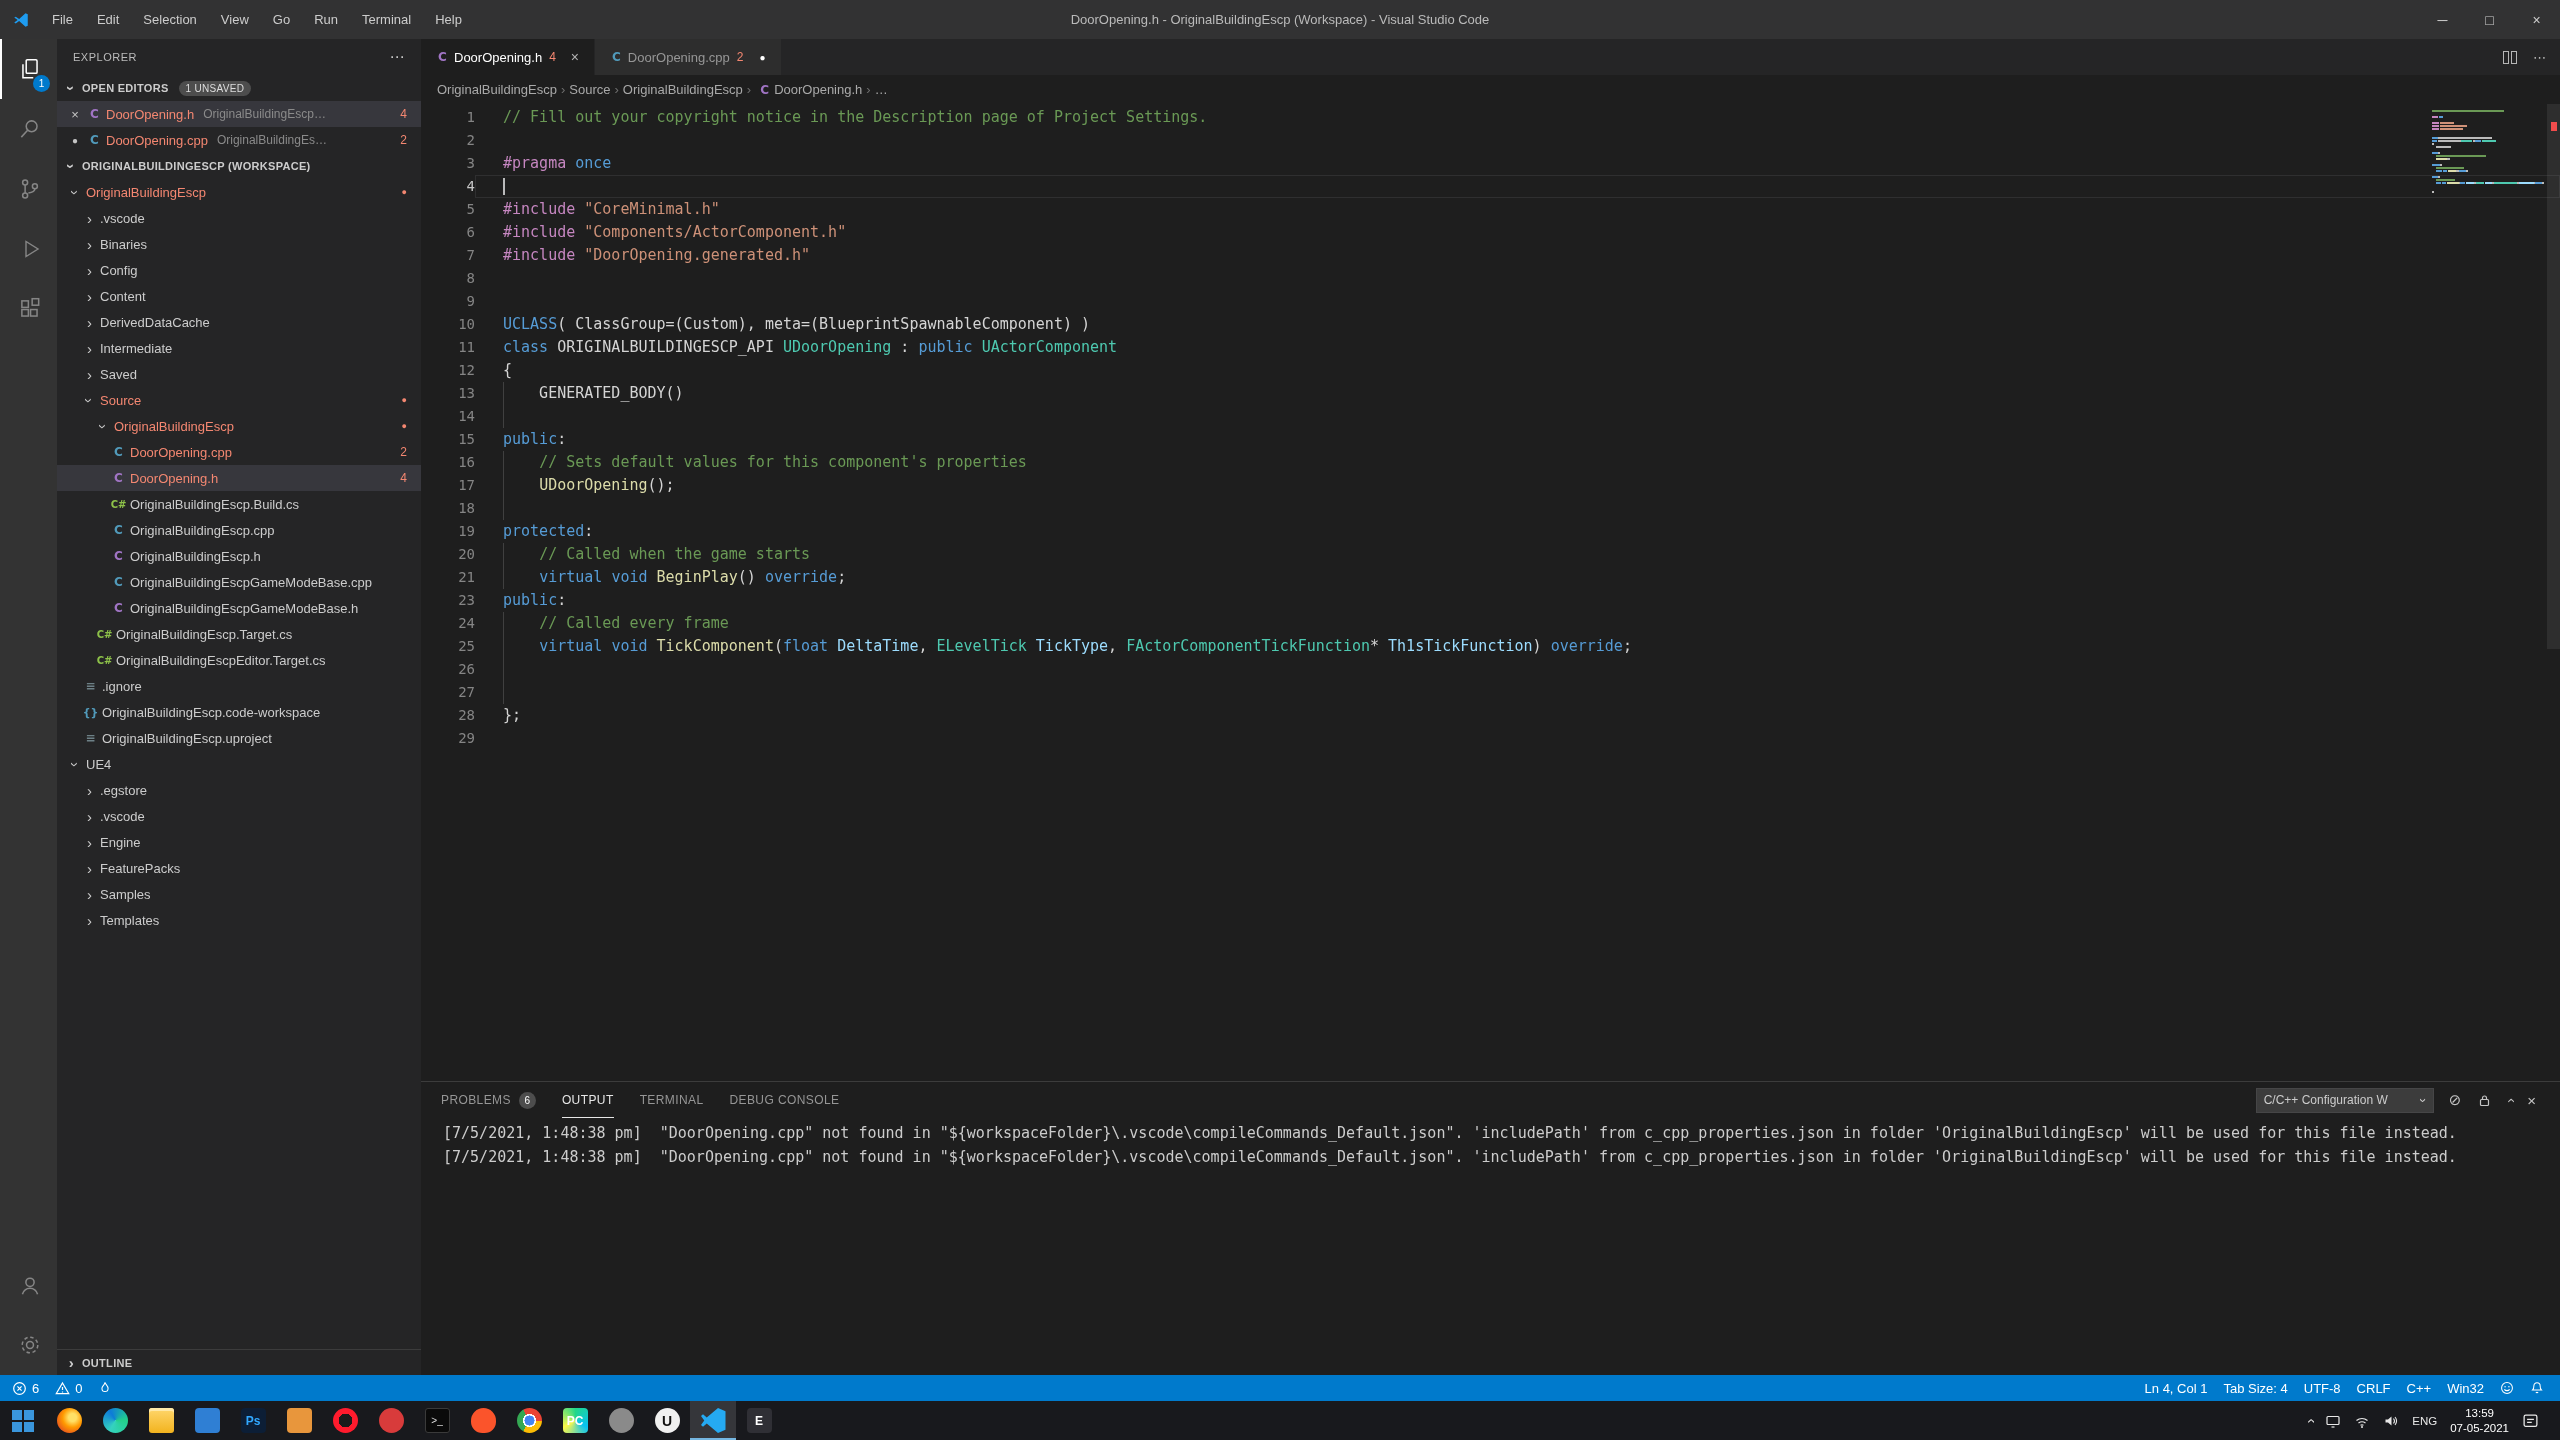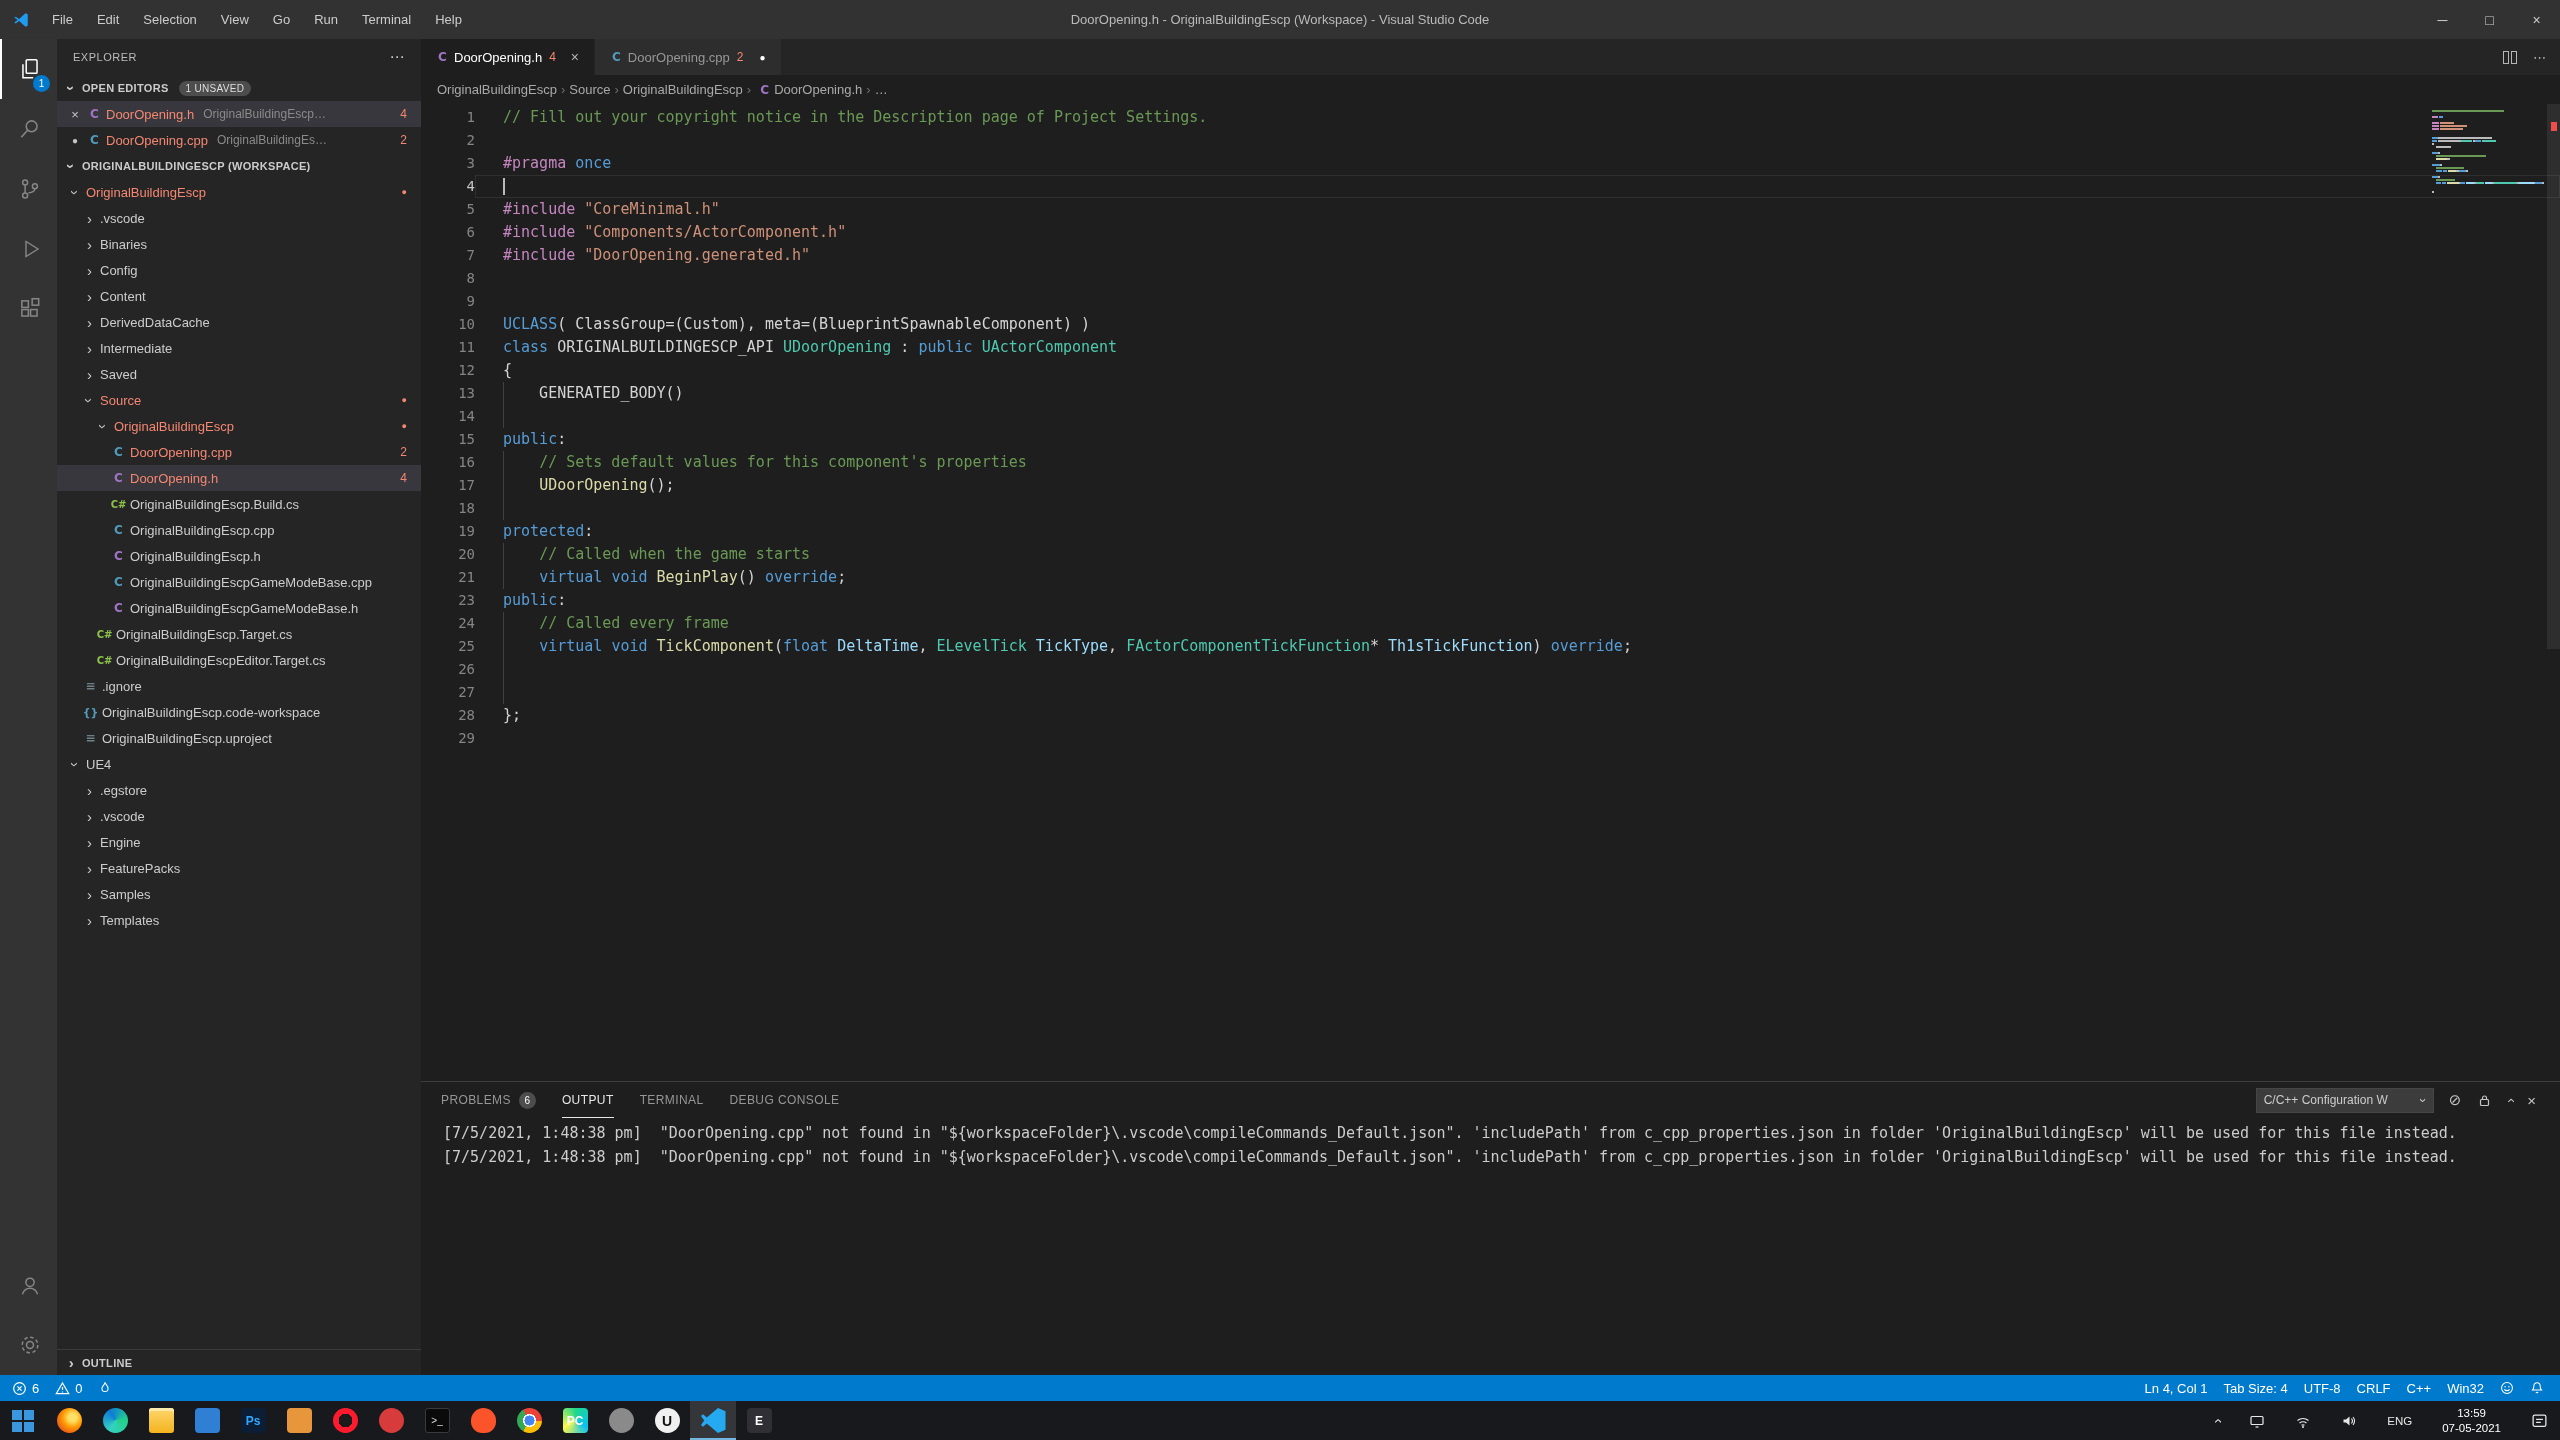--- a/index.html
+++ b/index.html
@@ -121,21 +121,21 @@
   .tb-opera{background:radial-gradient(circle,#1b1b1b 0 38%,#ff1b2d 39%);border-radius:50%}
   .tb-app-red{background:#d83b3b;border-radius:50%}
   .tb-terminal{background:#0a0a0a;color:#dddddd;font-size:10px;border:1px solid #3a3a3a;border-radius:3px;font-weight:normal}
   .tb-brave{background:#fb542b;border-radius:50% 50% 45% 45%}
   .tb-chrome{background:radial-gradient(circle,#4285f4 0 28%,#ffffff 29% 37%,transparent 38%),conic-gradient(from -30deg,#ea4335 0 120deg,#fbbc05 0 240deg,#34a853 0 360deg);border-radius:50%}
   .tb-pycharm{background:conic-gradient(#21d789,#07c3f2,#fcf84a,#21d789);border-radius:4px}
   .tb-app-gray{background:#8a8a8a;border-radius:50%}
   .tb-unreal-engine{background:#f0f0f0;color:#111111;border-radius:50%;font-size:14px}
   .tb-vscode{background:#25aaf2;clip-path:polygon(70% 0,100% 13%,100% 87%,70% 100%,25% 62%,10% 75%,2% 68%,15% 50%,2% 32%,10% 25%,25% 38%)}
   .tb-epic-games{background:#2f2f35;border-radius:4px;font-size:12px}
-  .tray{margin-left:auto;display:flex;align-items:center;gap:30px;padding-right:12px;color:#e8e8e8}
+  .tray{margin-left:auto;display:flex;align-items:center;gap:13px;padding-right:21px;color:#e8e8e8}
   .tray-chev{display:inline-block;transform:rotate(-90deg);font-size:14px;color:#e8e8e8}
   .clock{text-align:center;font-size:11.5px;line-height:1.3;color:#ffffff}
   .tray-lang{font-size:11.5px}
 </style>
 </head>
 <body>
 
 <div class="titlebar">
   <span class="vsc-logo">
     <svg width="18" height="18" viewBox="0 0 24 24">

